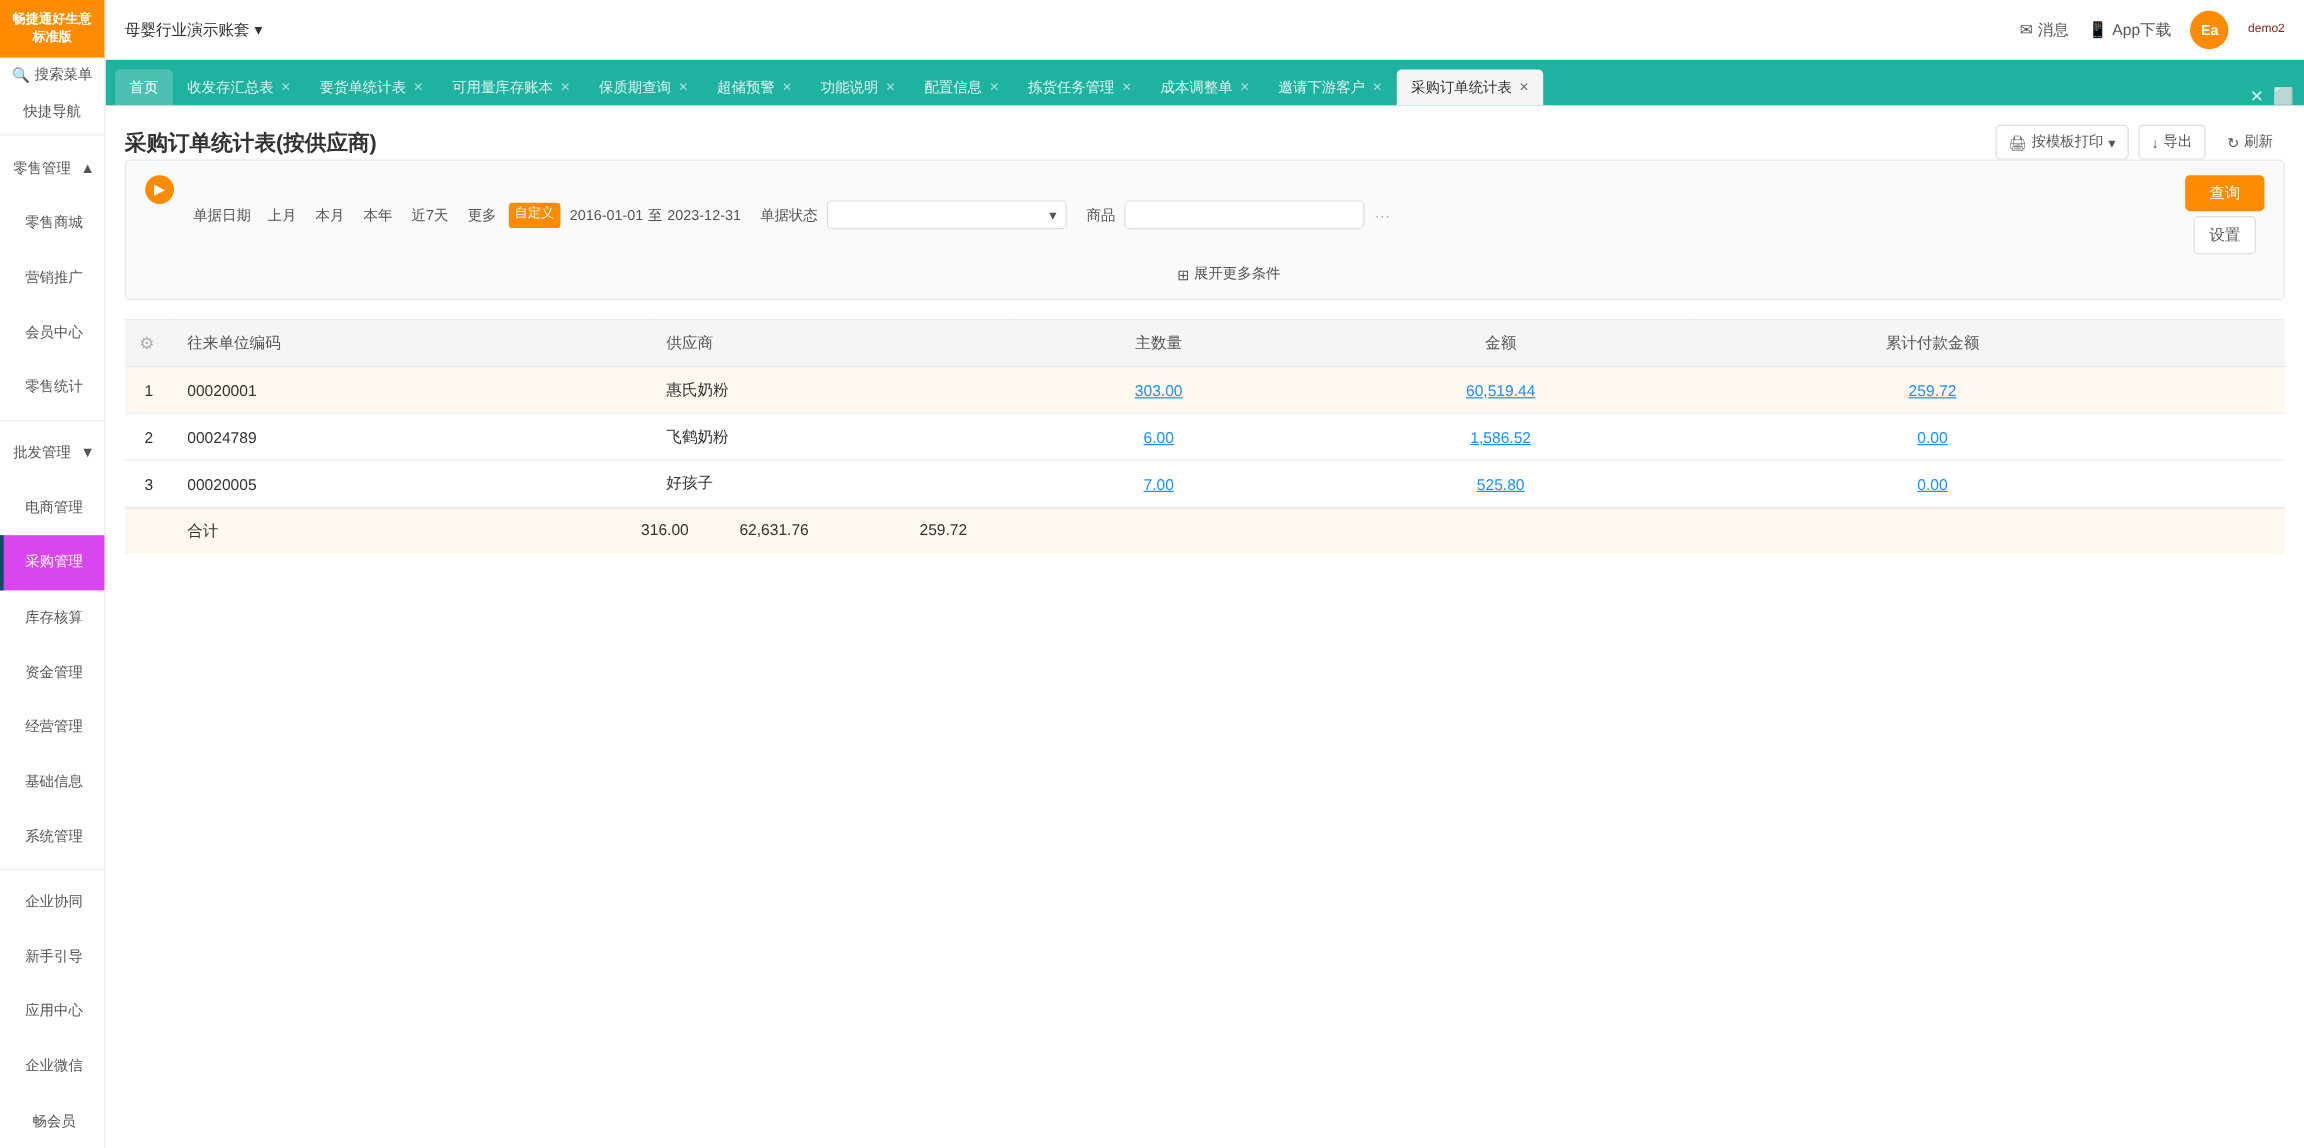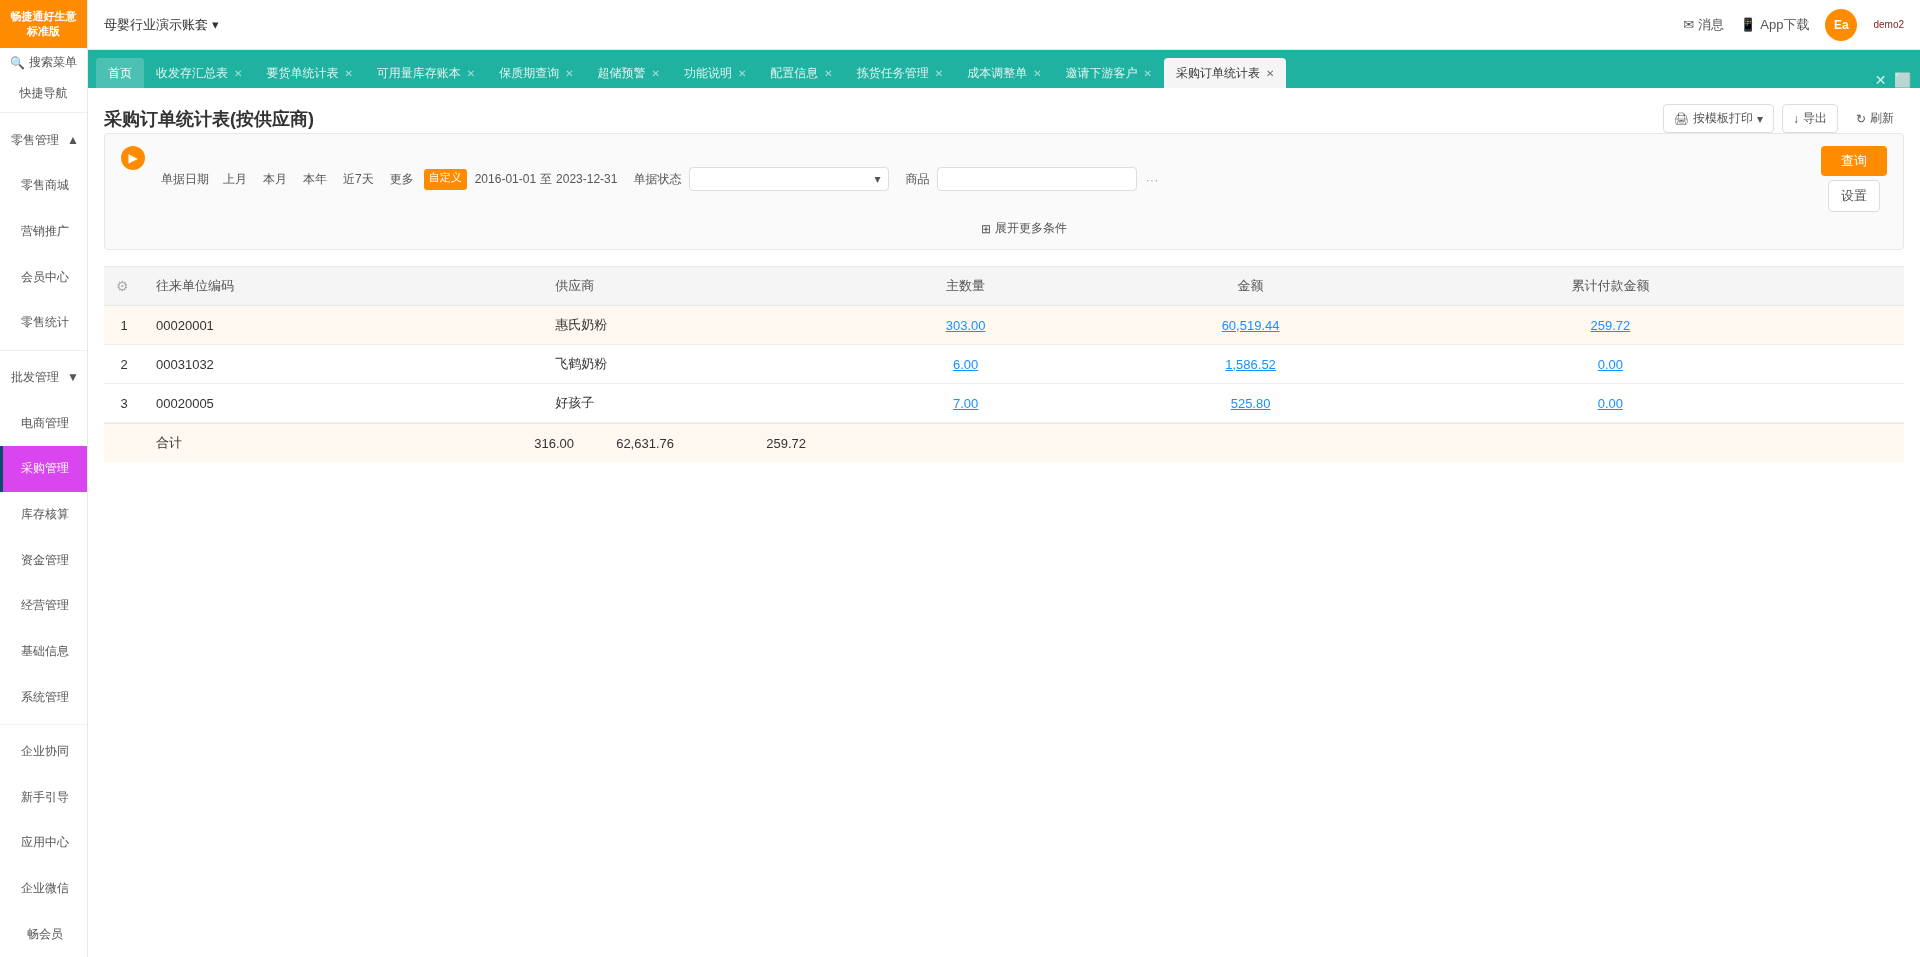--- a/index.html
+++ b/index.html
@@ -69,21 +69,21 @@
     .data-table th { background: #f5f5f5; padding: 10px 12px; text-align: left; font-size: 13px; color: #555; font-weight: 500; border-bottom: 1px solid #e8e8e8; border-top: 1px solid #e8e8e8; }
     .data-table th.center { text-align: center; }
     .data-table td { padding: 10px 12px; font-size: 13px; color: #333; border-bottom: 1px solid #f0f0f0; }
     .data-table td.center { text-align: center; }
     .data-table tr.row-1 { background: #fff8f0; }
     .data-table tr.row-even { background: #fff; }
     .data-table td a { color: #1890ff; text-decoration: underline; cursor: pointer; }
     .settings-icon { color: #aaa; font-size: 14px; }
 
     
-    .table-footer { display: flex; align-items: center; background: #fff8f0; border-top: 1px solid #e8e8e8; padding: 10px 12px; font-size: 13px; color: #333; }
+    .table-footer { display: flex; align-items: flex-start; background: #fff8f0; border-top: 1px solid #e8e8e8; padding: 10px 12px; font-size: 13px; color: #333; }
     .footer-label { width: 350px; font-weight: 500; }
     .footer-qty { width: 80px; text-align: right; padding-right: 12px; }
     .footer-amount { width: 100px; text-align: right; padding-right: 12px; }
     .footer-paid { width: 120px; text-align: right; }
   </style>
 </head>
 <body>
 
 <div class="sidebar">
   <div class="sidebar-logo">
@@ -344,21 +344,21 @@
       <td class="center">1</td>
       <td>00020001</td>
       <td>惠氏奶粉</td>
       <td class="center"><a>303.00</a></td>
       <td class="center"><a>60,519.44</a></td>
       <td class="center"><a>259.72</a></td>
       <td></td>
     </tr>
             <tr class="row-even">
       <td class="center">2</td>
-      <td>00031032</td>
+      <td>00024789</td>
       <td>飞鹤奶粉</td>
       <td class="center"><a>6.00</a></td>
       <td class="center"><a>1,586.52</a></td>
       <td class="center"><a>0.00</a></td>
       <td></td>
     </tr>
             <tr class="row-even">
       <td class="center">3</td>
       <td>00020005</td>
       <td>好孩子</td>

